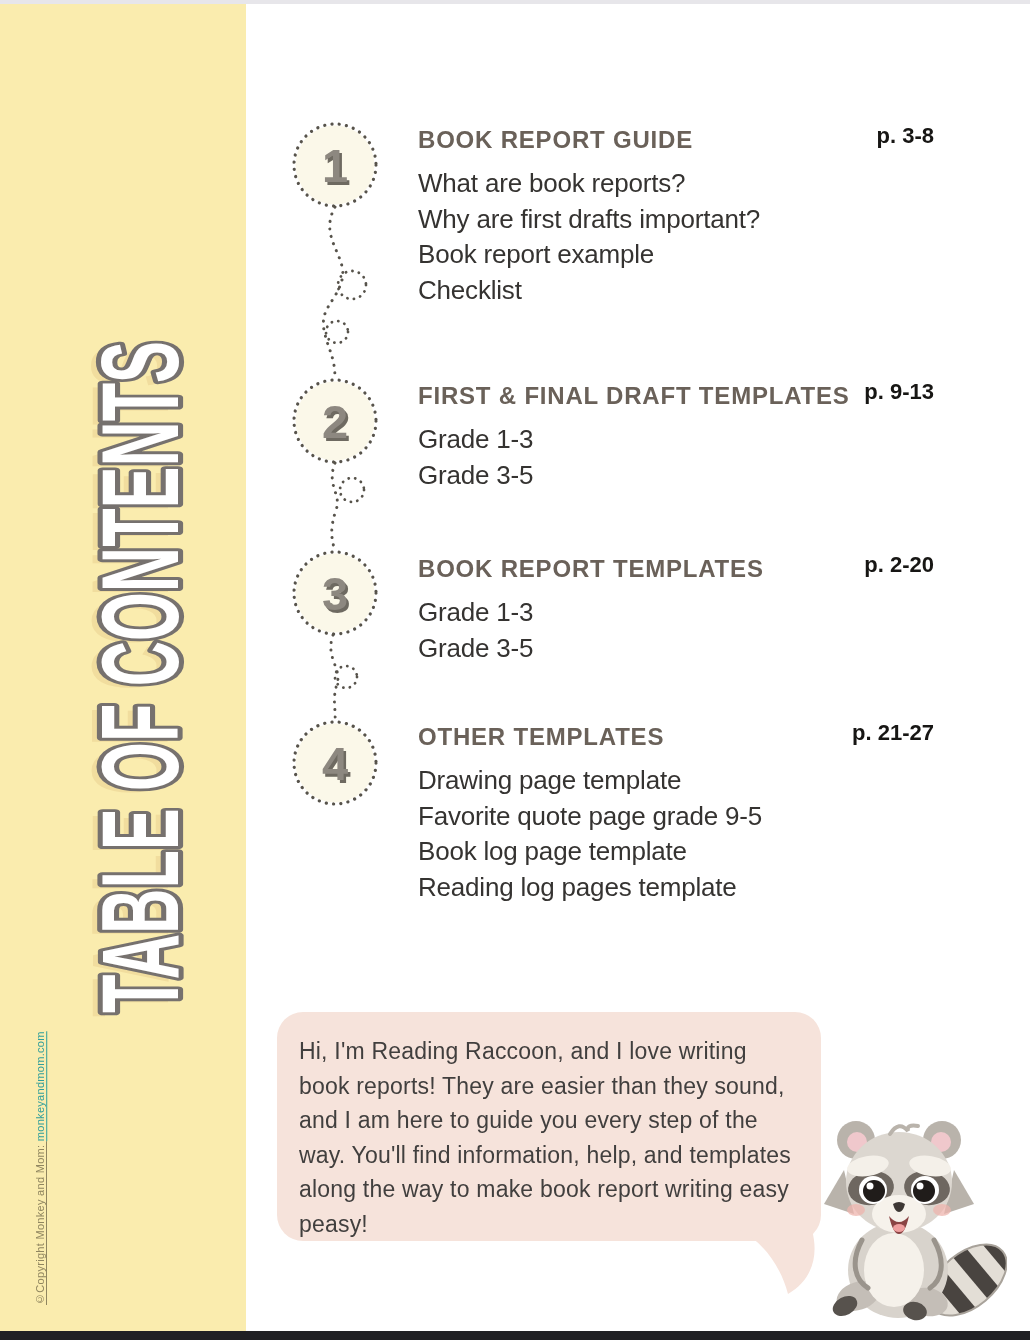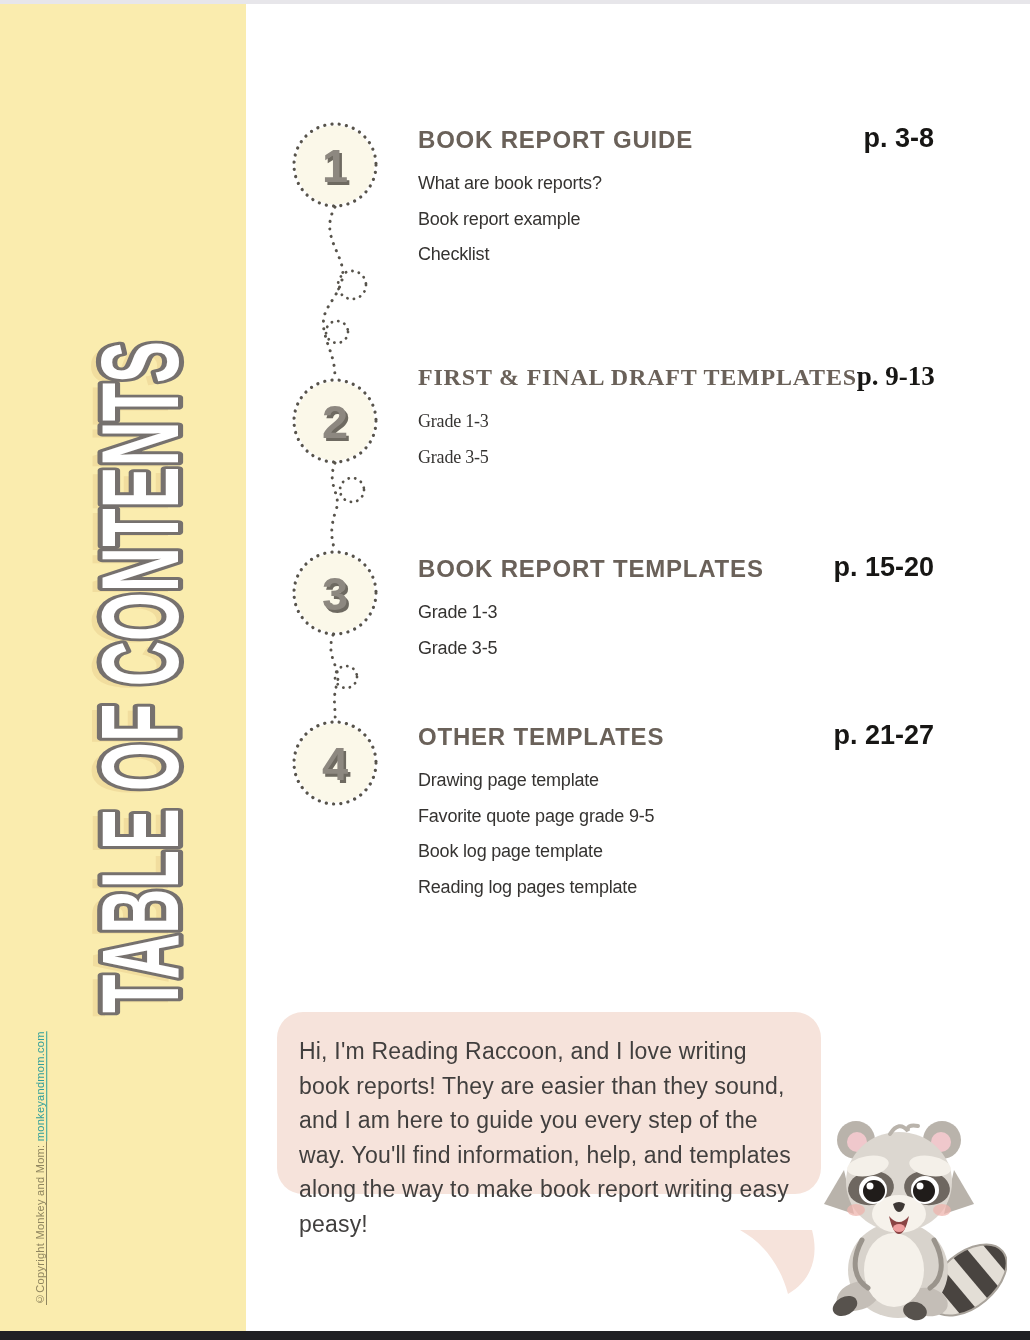--- a/index.html
+++ b/index.html
@@ -18,26 +18,26 @@
   }
   .copyright span{text-decoration:underline;}
   .copyright .link{color:#2F9E9B;cursor:pointer;}
   .badges-svg{position:absolute;left:270px;top:100px;}
   .section{position:absolute;left:418px;width:516px;}
   .sec-head{display:flex;justify-content:space-between;align-items:flex-start;}
   .sec-title{
     font-weight:bold;font-size:24px;letter-spacing:.8px;color:#6A6159;
     white-space:nowrap;
   }
-  .sec-pages{font-weight:bold;font-size:27px;color:#171614;margin-top:-3px;white-space:nowrap;}
+  .sec-pages{font-weight:bold;font-size:22px;color:#171614;margin-top:-3px;white-space:nowrap;}
   .sec-items{list-style:none;margin:12px 0 0 0;padding:0;}
-  .sec-items li{font-size:18px;line-height:35.6px;color:#353331;letter-spacing:-0.2px;}
-  #s1{top:126px;} #s2{top:364px;font-family:Liberation Serif, serif;} #s3{top:555px;} #s4{top:723px;}
+  .sec-items li{font-size:26px;line-height:35.6px;color:#353331;letter-spacing:-0.2px;}
+  #s1{top:126px;} #s2{top:382px;} #s3{top:555px;} #s4{top:723px;}
   .bubble{
-    position:absolute;left:277px;top:1012px;width:544px;height:182px;
+    position:absolute;left:277px;top:1012px;width:544px;height:229px;
     background:#F6E3DB;border-radius:26px;box-sizing:border-box;
     padding:22px 22px 0 22px;
   }
   .bubble-text{font-size:23px;line-height:34.6px;color:#413f3e;letter-spacing:.2px;}
   .bubble-tail{position:absolute;left:700px;top:1230px;}
   .raccoon{position:absolute;left:812px;top:1112px;}
 </style>
 </head>
 <body>
 
@@ -99,40 +99,41 @@
     </g>
   </svg>
 
   <div class="section" id="s1">
     <div class="sec-head">
       <div class="sec-title">BOOK REPORT GUIDE</div>
       <div class="sec-pages">p. 3-8</div>
     </div>
     <ul class="sec-items">
       <li>What are book reports?</li>
+      <li>Why are first drafts important?</li>
       <li>Book report example</li>
       <li>Checklist</li>
     </ul>
   </div>
 
   <div class="section" id="s2">
     <div class="sec-head">
       <div class="sec-title">FIRST &amp; FINAL DRAFT TEMPLATES</div>
       <div class="sec-pages">p. 9-13</div>
     </div>
     <ul class="sec-items">
       <li>Grade 1-3</li>
       <li>Grade 3-5</li>
     </ul>
   </div>
 
   <div class="section" id="s3">
     <div class="sec-head">
       <div class="sec-title">BOOK REPORT TEMPLATES</div>
-      <div class="sec-pages">p. 15-20</div>
+      <div class="sec-pages">p. 2-20</div>
     </div>
     <ul class="sec-items">
       <li>Grade 1-3</li>
       <li>Grade 3-5</li>
     </ul>
   </div>
 
   <div class="section" id="s4">
     <div class="sec-head">
       <div class="sec-title">OTHER TEMPLATES</div>

